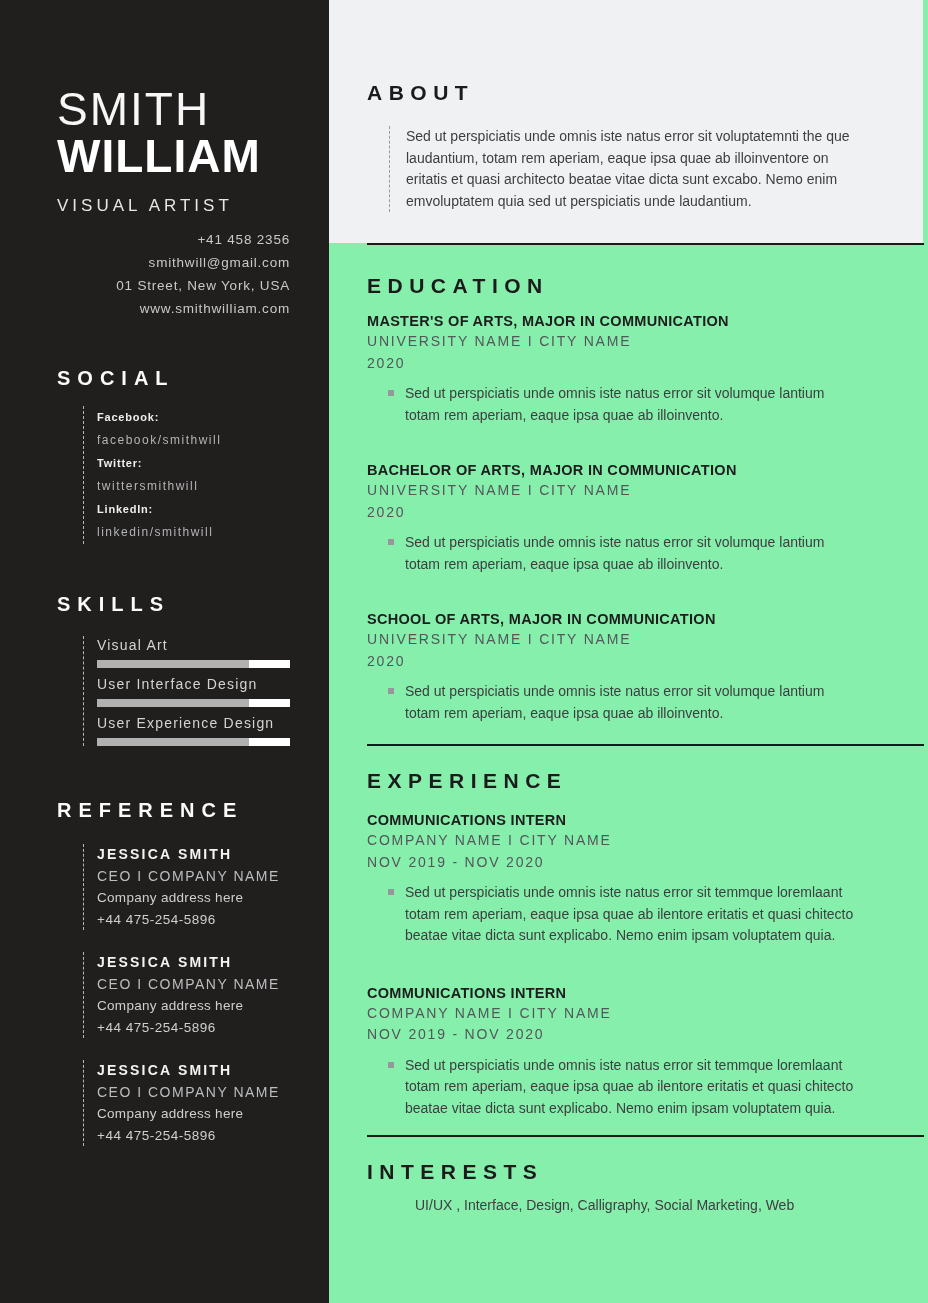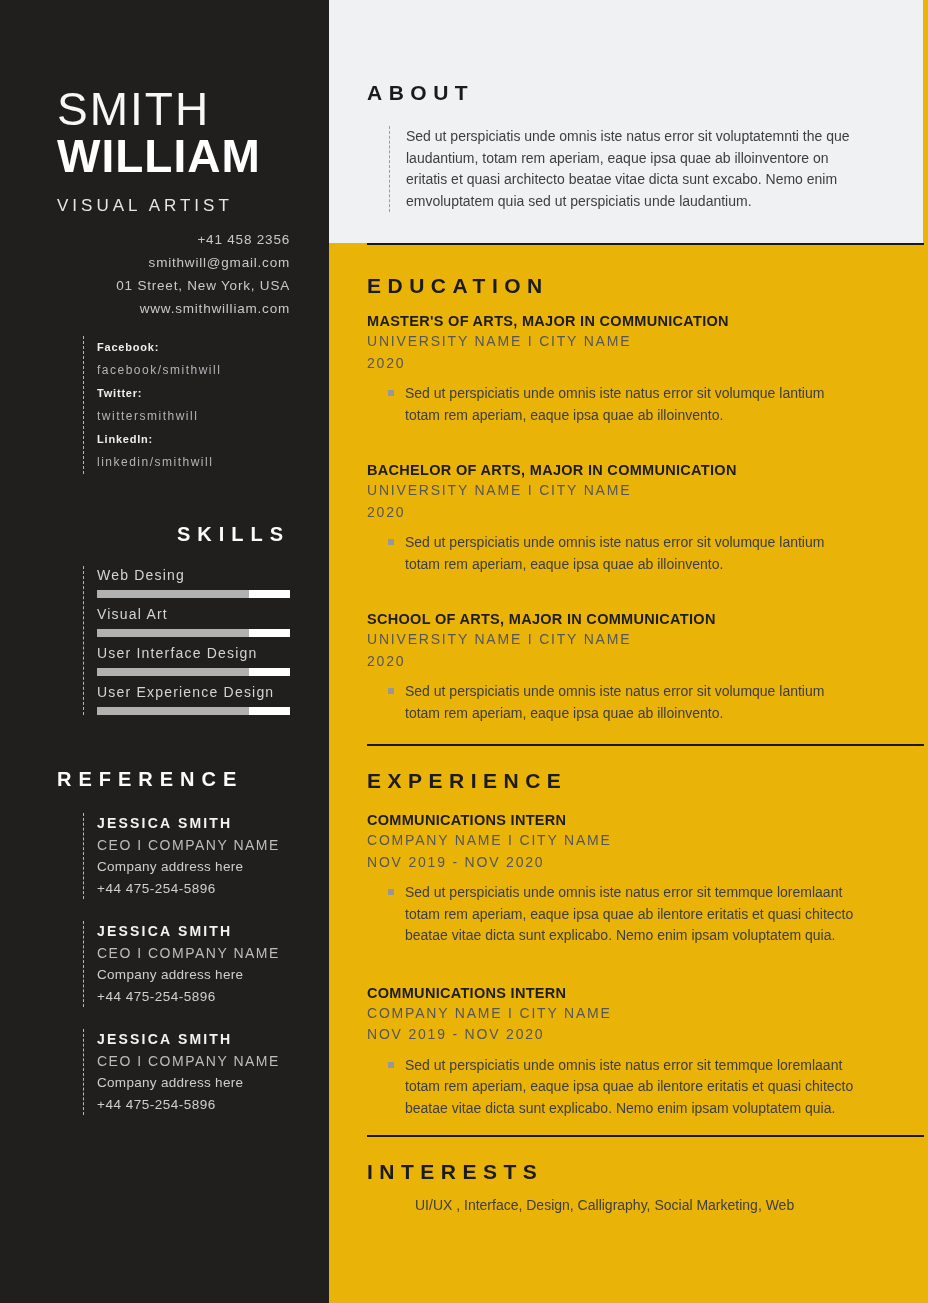--- a/index.html
+++ b/index.html
@@ -16,21 +16,21 @@
                 color:#f7f7f7; line-height:47px; }
   .name-last  { display:block; font-size:46px; font-weight:800; letter-spacing:1px;
                 color:#ffffff; line-height:47px; }
   .job-title  { margin-top:16px; font-size:17px; letter-spacing:4px; color:#e6e6e6; }
 
   .contact { list-style:none; margin-top:12px; }
   .contact li { font-size:13.5px; line-height:23px; color:#c9c9c9; letter-spacing:0.8px;text-align:right; }
 
   .side-h { font-size:20px; font-weight:bold; letter-spacing:7px; color:#fbfbfb; line-height:24px; }
   .side-h.social-h    { margin-top:46px; }
-  .side-h.skills-h    { margin-top:48px;text-align:right; }
+  .side-h.skills-h    { margin-top:48px; }
   .side-h.reference-h { margin-top:52px; }
 
   .dash-block { border-left:1px dashed rgba(255,255,255,0.68); margin-left:26px; padding-left:13px; }
 
   .social-list { margin-top:16px; }
   .social-item .s-label { font-size:11px; font-weight:600; line-height:23px; color:#efefef; letter-spacing:0.8px; }
   .social-item .s-value { font-size:12px; line-height:23px; color:#b3b4b6; letter-spacing:1.5px; }
 
   .skills-list { margin-top:20px; }
   .skill { margin-bottom:7px; }
@@ -38,21 +38,21 @@
   .bar { margin-top:6px; width:193px; height:8px; background:#ffffff; }
   .bar-fill { height:100%; background:#b1b1b1; }
 
   .ref { margin-top:22px; }
   .ref-name    { font-size:14px; font-weight:bold; line-height:21.5px; color:#f3f3f3; letter-spacing:2.2px; }
   .ref-role    { font-size:14px; line-height:21.5px; color:#bcbdbf; letter-spacing:1.5px; }
   .ref-address { font-size:13.5px; line-height:21.5px; color:#cfcfcf; letter-spacing:0.3px; }
   .ref-phone   { font-size:13.5px; line-height:21.5px; color:#cfcfcf; letter-spacing:0.5px; }
 
   
-  .main { flex:1; background:#eab308; }
+  .main { flex:1; background:#86efac; }
 
   .about-band { background:#eff1f2; height:243px; margin-right:5px; padding:80px 30px 0 38px; }
 
   .main-h { font-size:21px; font-weight:bold; letter-spacing:6.5px; color:#1b1b1b; line-height:26px; }
   .sect   { padding-left:38px; }
 
   .about-para { margin-top:20px; margin-left:22px; border-left:1px dashed #9a9a9a;
                 padding-left:16px; width:462px; font-size:14px; line-height:21.5px; color:#3d3e40; }
 
   .rule { border-top:2px solid #191919; margin-left:38px; margin-right:4px; }
@@ -92,43 +92,38 @@
     </h1>
     <div class="job-title">VISUAL ARTIST</div>
 
     <ul class="contact">
       <li>+41 458 2356</li>
       <li>smithwill@gmail.com</li>
       <li>01 Street, New York, USA</li>
       <li>www.smithwilliam.com</li>
     </ul>
 
+    <h2 class="side-h social-h">SOCIAL</h2>
     <div class="dash-block social-list">
       <div class="social-item">
         <div class="s-label">Facebook:</div>
         <div class="s-value">facebook/smithwill</div>
       </div>
       <div class="social-item">
         <div class="s-label">Twitter:</div>
         <div class="s-value">twittersmithwill</div>
       </div>
       <div class="social-item">
         <div class="s-label">LinkedIn:</div>
         <div class="s-value">linkedin/smithwill</div>
       </div>
     </div>
 
     <h2 class="side-h skills-h">SKILLS</h2>
     <div class="dash-block skills-list">
-      <div class="skill">
-        <div class="skill-label">Web Desing</div>
-        <div class="bar">
-            <div class="bar-fill" style="width: 79%;"></div>
-          </div>
-      </div>
       <div class="skill">
         <div class="skill-label">Visual Art</div>
         <div class="bar">
             <div class="bar-fill" style="width: 79%;"></div>
           </div>
       </div>
       <div class="skill">
         <div class="skill-label">User Interface Design</div>
         <div class="bar">
             <div class="bar-fill" style="width: 79%;"></div>

